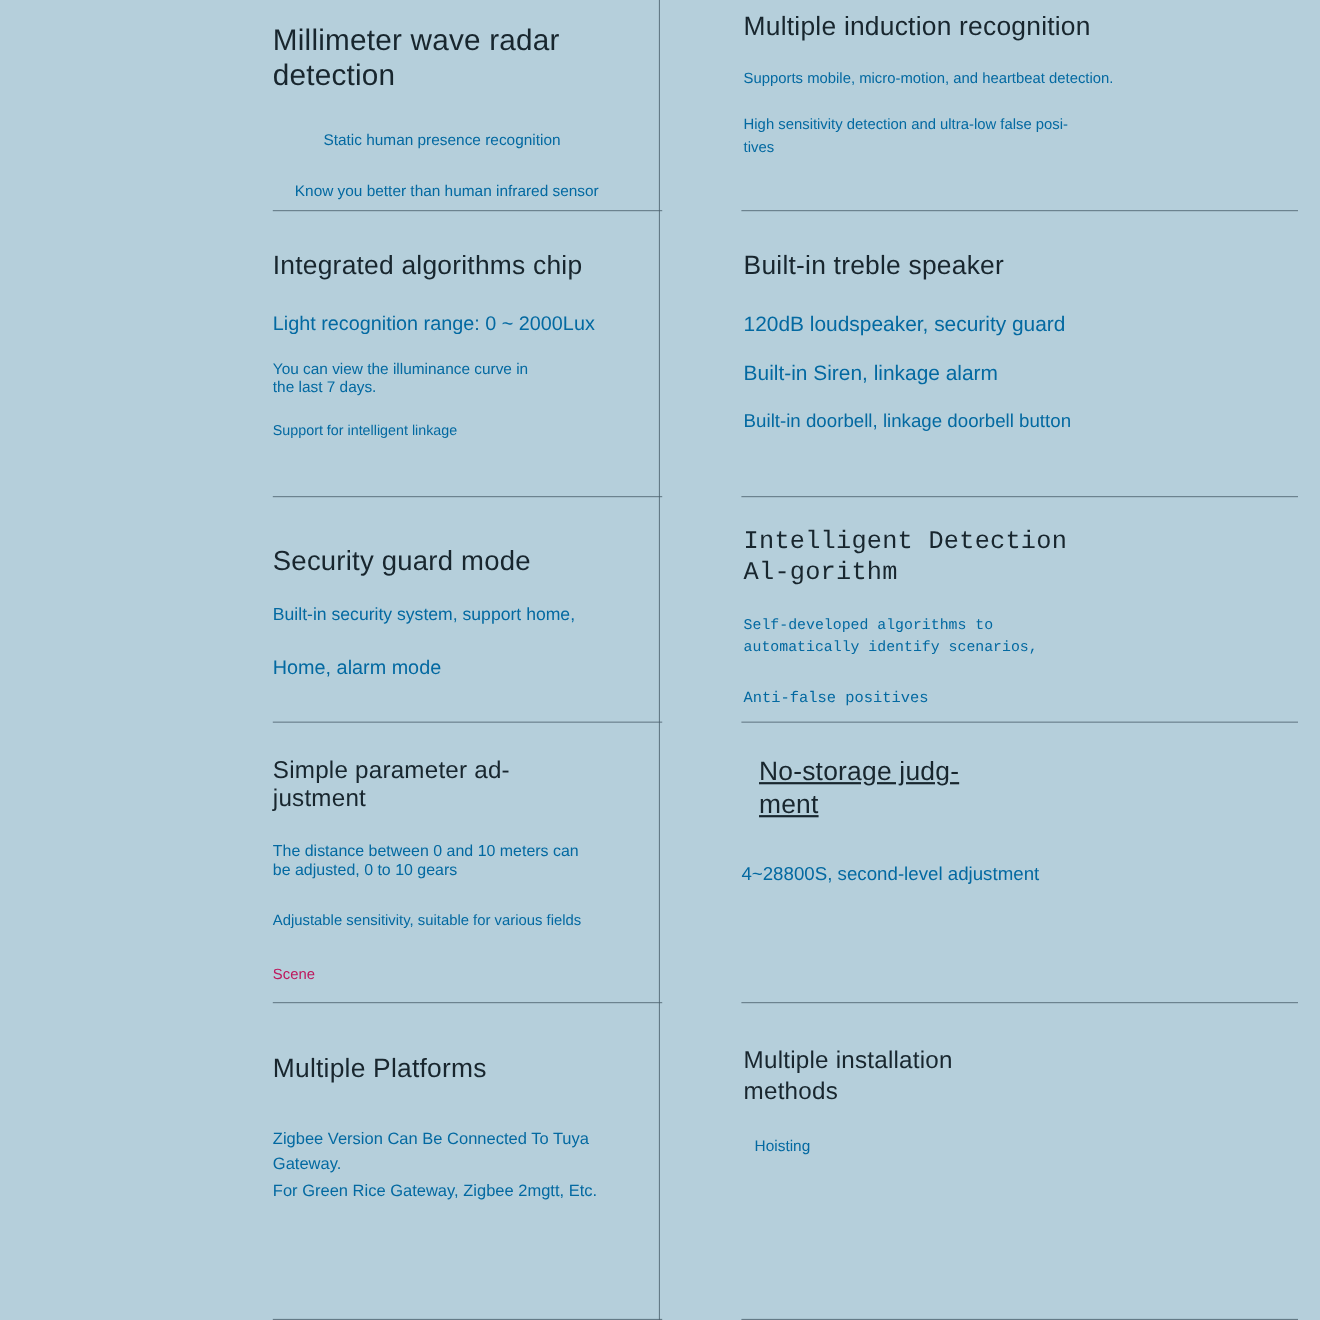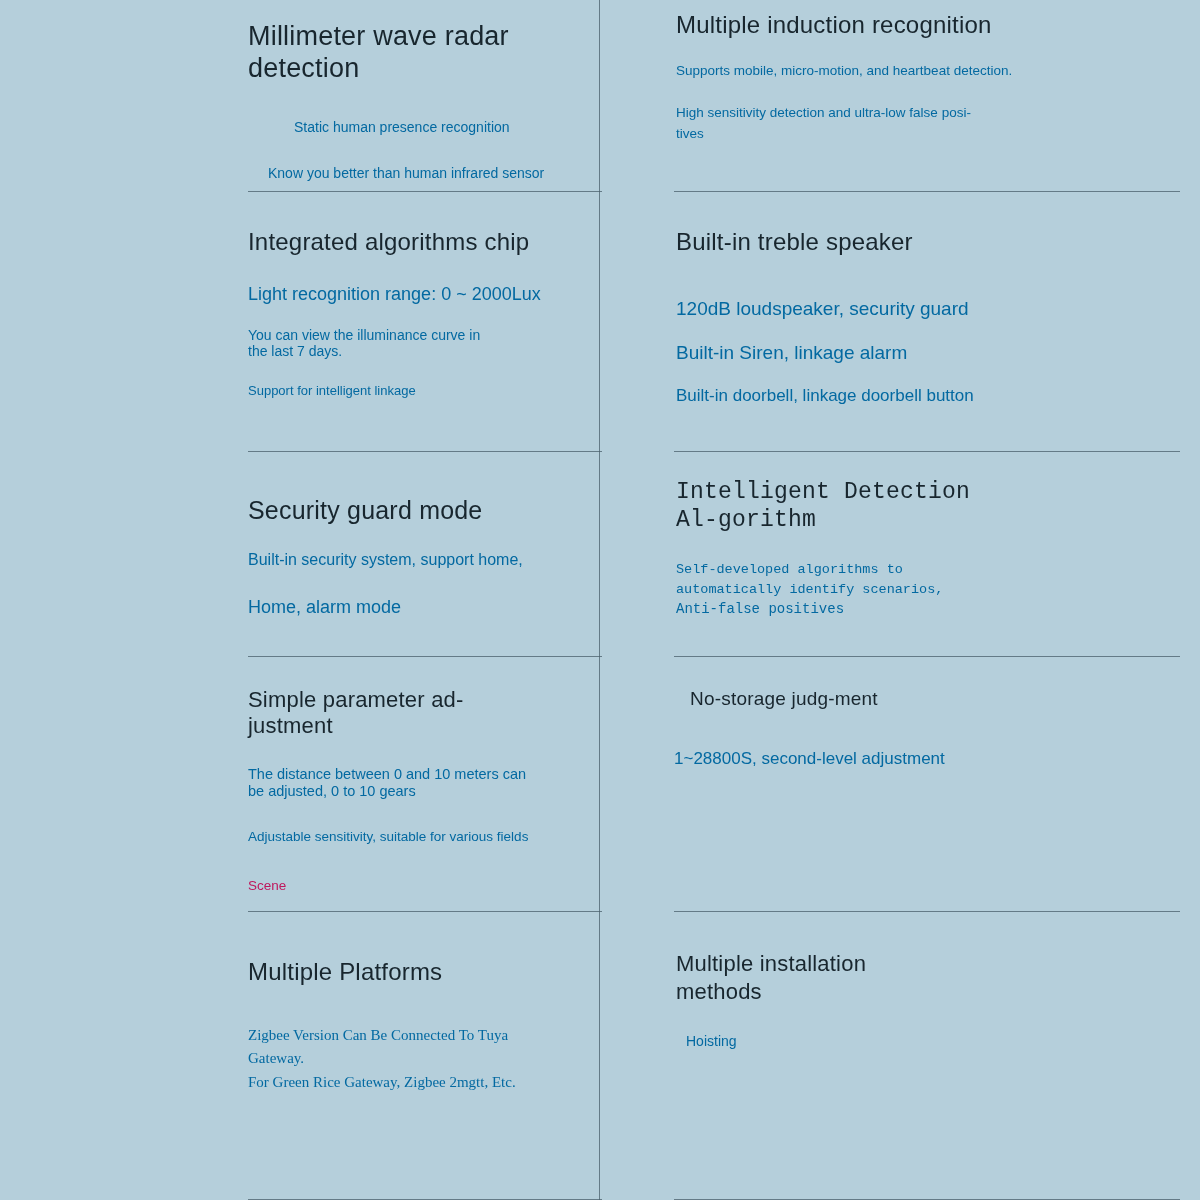--- a/index.html
+++ b/index.html
@@ -101,46 +101,46 @@
   
   #b2l { padding-top: 36px; }
   #b2l .title { font-size: 24px; }
   #b2l .l1 { font-size: 18px; margin-top: 28px; }
   #b2l .l2 { font-size: 14px; margin-top: 22px; line-height: 1.15; max-width: 250px;}
   #b2l .l3 { font-size: 13px; margin-top: 24px; }
 
   
   #b2r { padding-top: 36px; }
   #b2r .title { font-size: 24px; }
-  #b2r .l1 { font-size: 19px; margin-top: 42px; }
+  #b2r .l1 { font-size: 19px; margin-top: 29px; }
   #b2r .l2 { font-size: 19px; margin-top: 22px; }
   #b2r .l3 { font-size: 17px; margin-top: 22px; }
 
   
   #b3l { padding-top: 44px; }
   #b3l .title { font-size: 25px; }
   #b3l .l1 { font-size: 16px; margin-top: 26px; }
   #b3l .l2 { font-size: 18px; margin-top: 28px; }
 
   
   #b3r { padding-top: 26px; font-family: Liberation Mono, monospace; }
   #b3r .title { font-size: 23px; line-height: 1.22; max-width: 300px;}
   #b3r .l1 { font-size: 13.5px; margin-top: 26px; line-height: 1.5; max-width: 300px;}
-  #b3r .l2 { font-size: 14px; }
+  #b3r .l2 { font-size: 14px; margin-top: 26px; }
 
   
   #b4l { padding-top: 30px; }
   #b4l .title { font-size: 22px; line-height: 1.2; max-width: 260px;}
   #b4l .l1 { font-size: 14.5px; margin-top: 26px; line-height: 1.22; max-width: 280px;}
   #b4l .l2 { font-size: 13.5px; margin-top: 28px; }
   #b4l .l3 { font-size: 13.5px; margin-top: 34px; color: #be185d; }
 
   
   #b4r { padding-top: 30px; padding-left: 78px;}
-  #b4r .title { font-size: 19px; line-height: 1.25; max-width: 230px;}
+  #b4r .title { font-size: 24px; line-height: 1.25; max-width: 230px; text-decoration: underline;}
   #b4r .l1 { font-size: 17px; margin-top: 38px; margin-left: -16px;}
 
   
   #b5l { padding-top: 46px; }
   #b5l .title { font-size: 24px; }
   #b5l .l1 { font-size: 15px; margin-top: 38px; line-height: 1.55; max-width: 300px;}
 
   
   #b5r { padding-top: 38px; }
   #b5r .title { font-size: 22px; line-height: 1.25; max-width: 260px;}
@@ -190,26 +190,26 @@
     </div>
 
     <div class="cell left" id="b4l">
       <h2 class="title">Simple parameter ad-justment</h2>
       <p class="line l1">The distance between 0 and 10 meters can be adjusted, 0 to 10 gears</p>
       <p class="line l2">Adjustable sensitivity, suitable for various fields</p>
       <p class="line l3">Scene</p>
     </div>
     <div class="cell right" id="b4r">
       <h2 class="title">No-storage judg-ment</h2>
-      <p class="line l1">1~28800S, second-level adjustment</p>
+      <p class="line l1">4~28800S, second-level adjustment</p>
     </div>
 
     <div class="cell left" id="b5l">
       <h2 class="title">Multiple Platforms</h2>
-      <p class="line l1" style="white-space: pre-line; font-family: Liberation Serif, serif;">Zigbee Version Can Be Connected To Tuya Gateway.
+      <p class="line l1" style="white-space: pre-line;">Zigbee Version Can Be Connected To Tuya Gateway.
 For Green Rice Gateway, Zigbee 2mgtt, Etc.</p>
     </div>
     <div class="cell right" id="b5r">
       <h2 class="title">Multiple installation methods</h2>
       <p class="line l2">Hoisting</p>
     </div>
 
   </div>
 </div>
 

